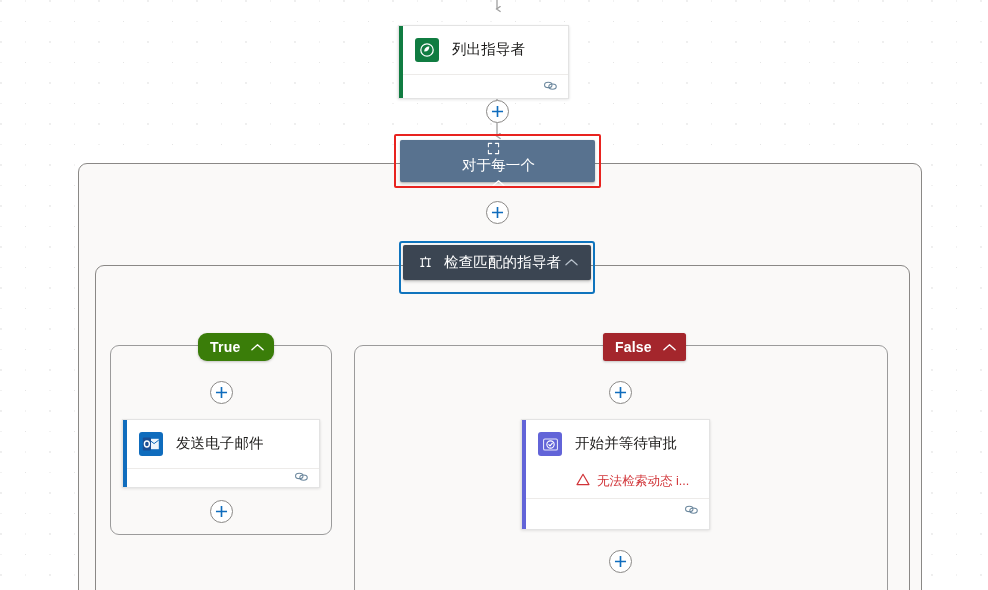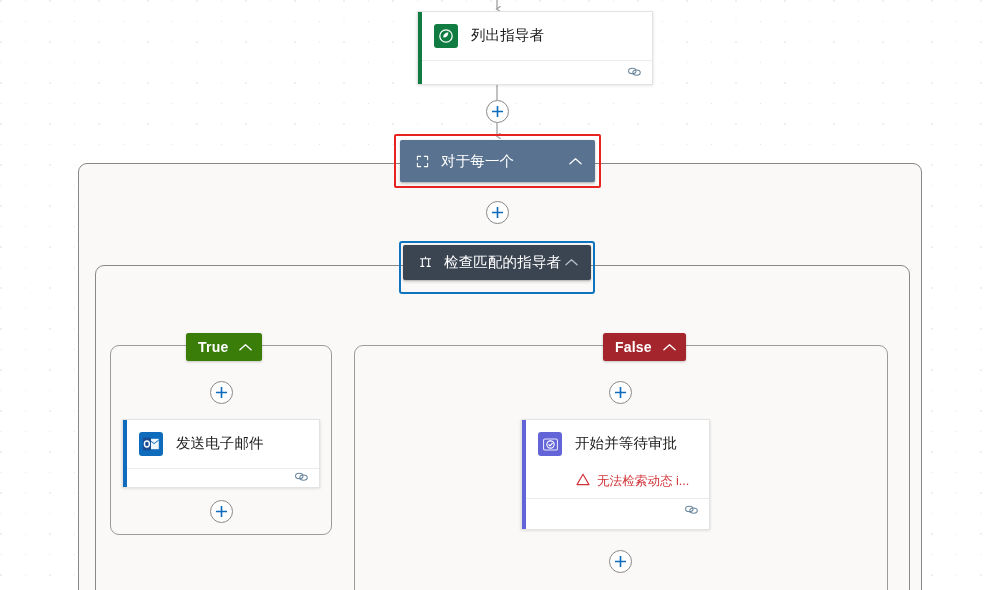--- a/index.html
+++ b/index.html
@@ -213,21 +213,21 @@
   </svg>
 
   <div class="scope-box" style="left:78px; top:163px; width:844px; height:470px;"></div>
 
   <div class="scope-box inner" style="left:95px; top:265px; width:815px; height:350px;"></div>
 
   <div class="branch-box" style="left:110px; top:345px; width:222px; height:190px;"></div>
 
   <div class="branch-box" style="left:354px; top:345px; width:534px; height:260px;"></div>
 
-  <div class="card" style="left:398px; top:11px; width:236px; height:74px;margin-left:19px;">
+  <div class="card" style="left:398px; top:25px; width:171px; height:74px;">
     <div class="accent" style="background:#107c41;"></div>
     <div class="card-head">
       <div class="card-icon" style="background:#107c41;">
         <svg width="16" height="16" viewBox="0 0 16 16" aria-hidden="true">
           <circle cx="8" cy="8" r="6.2" fill="none" stroke="#ffffff" stroke-width="1.25"></circle>
           <path d="M5.2,9.6 C5.2,6.6 7.2,4.6 10.4,4.6 C10.4,7.8 8.4,9.8 5.2,9.6 Z" fill="#ffffff"></path>
         </svg>
       </div>
       <div class="card-title">列出指导者</div>
     </div>
@@ -240,21 +240,21 @@
       </span>
     </div>
   </div>
 
   <div class="plus" style="left:486px; top:100px;">
     <svg width="13" height="13" viewBox="0 0 12 12" aria-hidden="true">
       <path d="M6,0.9 L6,11.1 M0.9,6 L11.1,6" stroke="#0f6cbd" stroke-width="1.5"></path>
     </svg>
   </div>
 
-  <div class="node-hdr" style="left:400px; top:140px; width:195px; height:42px; background:#58728f;">
+  <div class="node-hdr" style="left:400px; top:140px; width:195px; height:42px; background:#58728f;flex-direction:column;">
     <div class="nh-icon">
       <svg width="13" height="13" viewBox="0 0 14 14" aria-hidden="true">
         <path d="M1.5,1.5 L5,1.5 M9,1.5 L12.5,1.5 M12.5,1.5 L12.5,5 M12.5,9 L12.5,12.5
                  M12.5,12.5 L9,12.5 M5,12.5 L1.5,12.5 M1.5,12.5 L1.5,9 M1.5,5 L1.5,1.5" fill="none" stroke="#ffffff" stroke-width="1.15" stroke-linecap="round"></path>
       </svg>
     </div>
     <div class="nh-title">对于每一个</div>
     <div class="nh-chev">
       <svg width="13" height="9" viewBox="0 0 14 9" aria-hidden="true">
         <path d="M1,7 L7,1.6 L13,7" fill="none" stroke="#ffffff" stroke-width="1.3" stroke-linecap="round" stroke-linejoin="round"></path>
@@ -278,21 +278,21 @@
     </div>
     <div class="nh-title">检查匹配的指导者</div>
     <div class="nh-chev">
       <svg width="13" height="9" viewBox="0 0 14 9" aria-hidden="true">
         <path d="M1,7 L7,1.6 L13,7" fill="none" stroke="#b9c2cc" stroke-width="1.3" stroke-linecap="round" stroke-linejoin="round"></path>
       </svg>
     </div>
   </div>
   <div class="sel-ring-blue" style="left:399px; top:241px; width:196px; height:53px;"></div>
 
-  <div class="pill" style="left:186px; top:333px; background:#3a7d09;">
+  <div class="pill" style="left:198px; top:333px; background:#3a7d09;border-radius:9px;">
     <span class="pill-label">True</span>
     <span>
       <svg width="13" height="9" viewBox="0 0 14 9" aria-hidden="true">
         <path d="M1,7 L7,1.6 L13,7" fill="none" stroke="#ffffff" stroke-width="1.45" stroke-linecap="round" stroke-linejoin="round"></path>
       </svg>
     </span>
   </div>
 
   <div class="pill" style="left:585px; top:333px; background:#a4262c;margin-left:18px;">
     <span class="pill-label">False</span>

